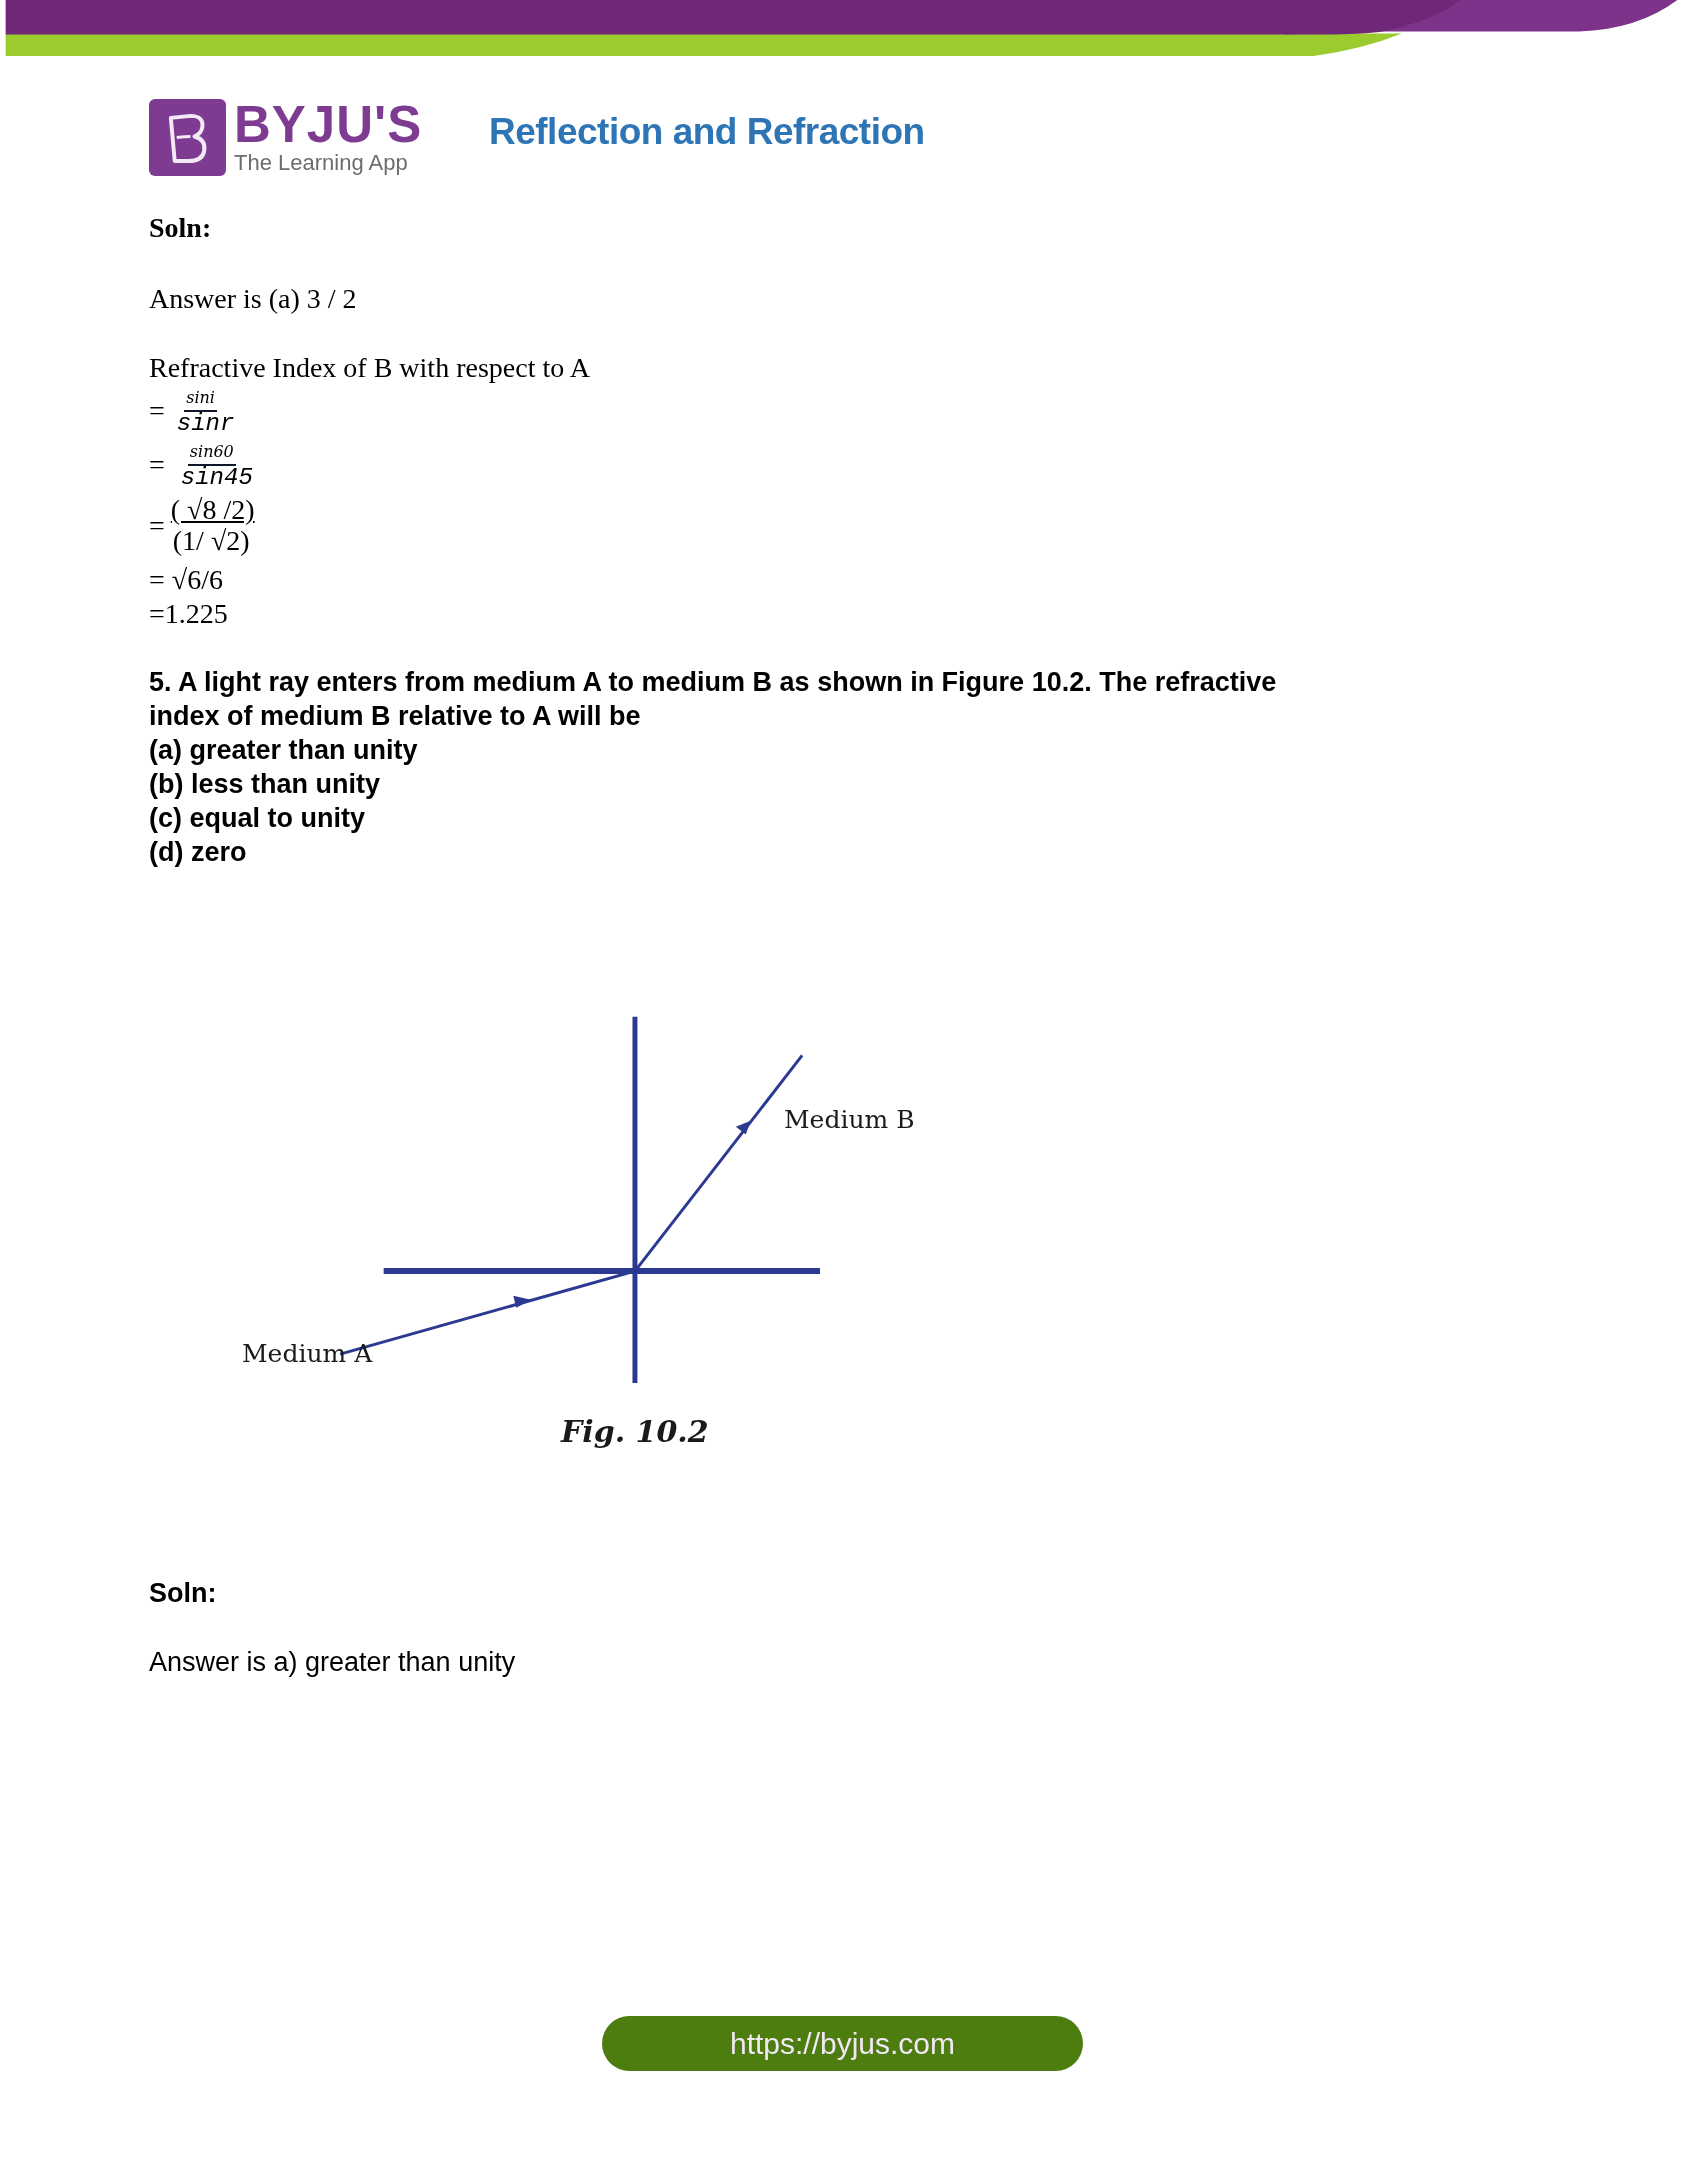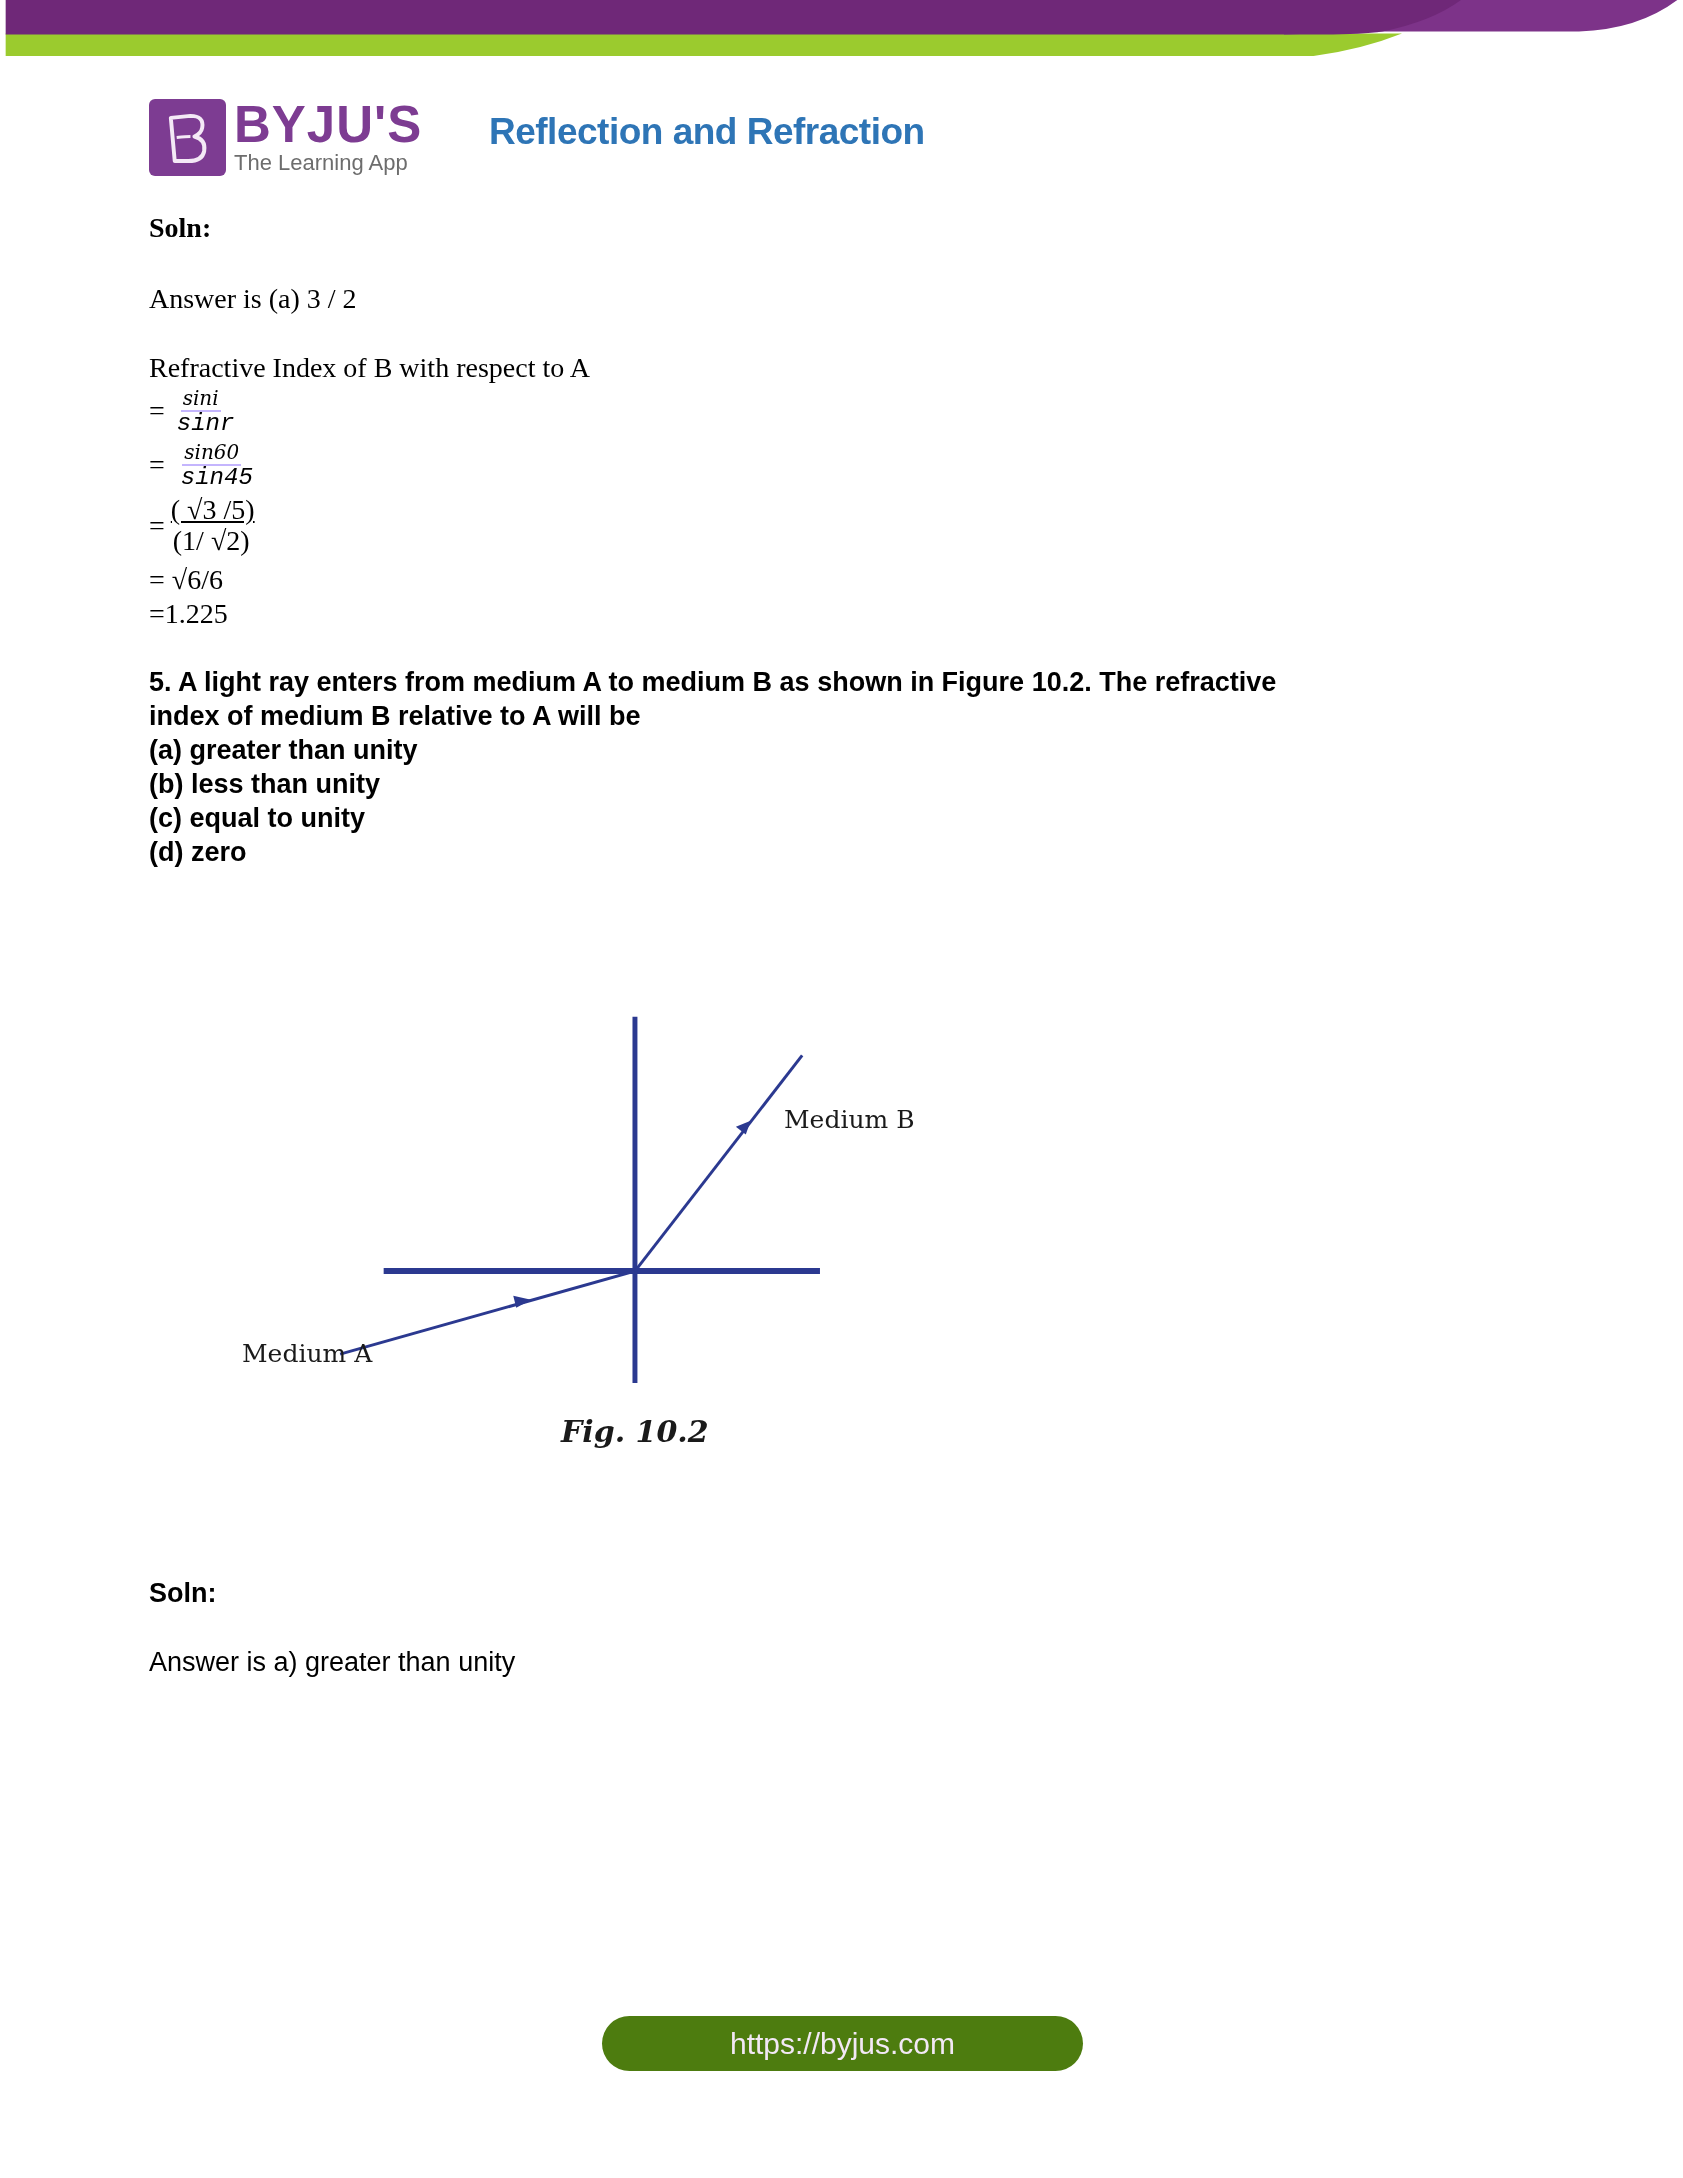--- a/index.html
+++ b/index.html
@@ -19,21 +19,21 @@
 
     .t { position: absolute; left: 149px; white-space: nowrap; }
     .serif-bold { font-family: "Liberation Serif", serif; font-weight: bold; font-size: 28px; }
     .serif { font-family: "Liberation Serif", serif; font-size: 28px; }
     .sans { font-family: "Liberation Sans", sans-serif; font-size: 27px; }
     .sans-bold { font-family: "Liberation Sans", sans-serif; font-weight: bold; font-size: 27px; line-height: 34px; }
 
     
     .frac-row { position: absolute; left: 149px; display: flex; align-items: center; font-family: "Liberation Serif", serif; font-size: 28px; }
     .frac { display: inline-flex; flex-direction: column; align-items: center; margin-left: 4px; }
-    .frac .num { font-style: italic; font-family: "DejaVu Serif", serif; font-size: 20px; line-height: 24px; border-bottom: 2px solid #c4b5fd; padding: 0 2px; }
+    .frac .num { font-style: italic; font-family: "DejaVu Serif", serif; font-size: 16px; line-height: 24px; border-bottom: 2px solid #0f172a; padding: 0 2px; }
     .frac .den { font-style: italic; font-family: Liberation Mono, monospace; font-size: 24px; line-height: 24px; padding: 0 2px; margin-left: 10px; }
 
     .question { position: absolute; left: 149px; top: 665px; width: 1247px; }
     .question p { margin: 0; }
 
     .figure { position: absolute; left: 218px; top: 1000px; width: 733px; height: 465px; }
     .fig-label { position: absolute; font-family: "DejaVu Serif", serif; font-size: 25px; color: #1a1a1a; }
     .fig-caption { position: absolute; font-family: "DejaVu Serif", serif; font-weight: bold; font-style: italic; font-size: 30px; color: #1a1a1a; }
 
     .footer-pill { position: absolute; left: 602px; top: 2016px; width: 481px; height: 55px; background: #4d7c0f; border-radius: 28px; display: flex; align-items: center; justify-content: center; color: #f2e8f5; font-family: "Liberation Sans", sans-serif; font-size: 30px; }
@@ -78,21 +78,21 @@
 <div class="frac-row" style="top:440px;">
   <span>=</span>
   <span class="frac">
     <span class="num">sin60</span>
     <span class="den">sin45</span>
   </span>
 </div>
 <div class="frac-row" style="top:495px;">
   <span>=</span>
   <span style="display:inline-flex; flex-direction:column; margin-left:6px;">
-    <span style="text-decoration:underline; line-height:30px;">( √3 /5)</span>
+    <span style="text-decoration:underline; line-height:30px;">( √8 /2)</span>
     <span style="line-height:32px; padding-left:2px;">(1/ √2)</span>
   </span>
 </div>
 <div class="t serif" style="top:564px;">= √6/6</div>
 <div class="t serif" style="top:598px;">=1.225</div>
 
 <div class="question sans-bold">
   <p>5. A light ray enters from medium A to medium B as shown in Figure 10.2. The refractive</p>
   <p>index of medium B relative to A will be</p>
   <p>(a) greater than unity</p>

